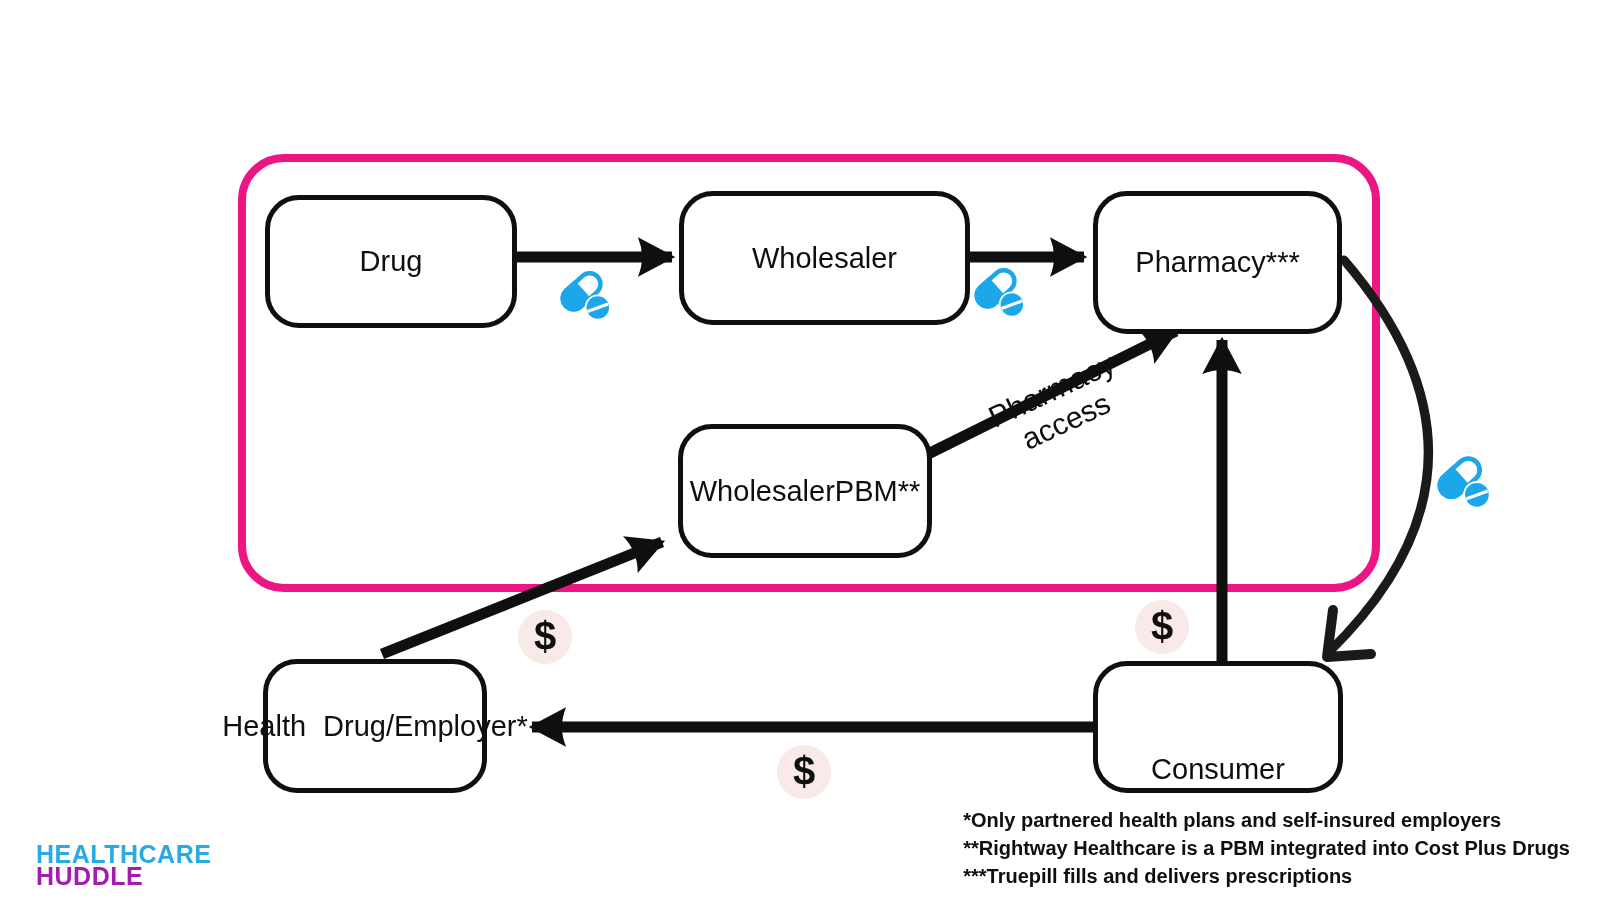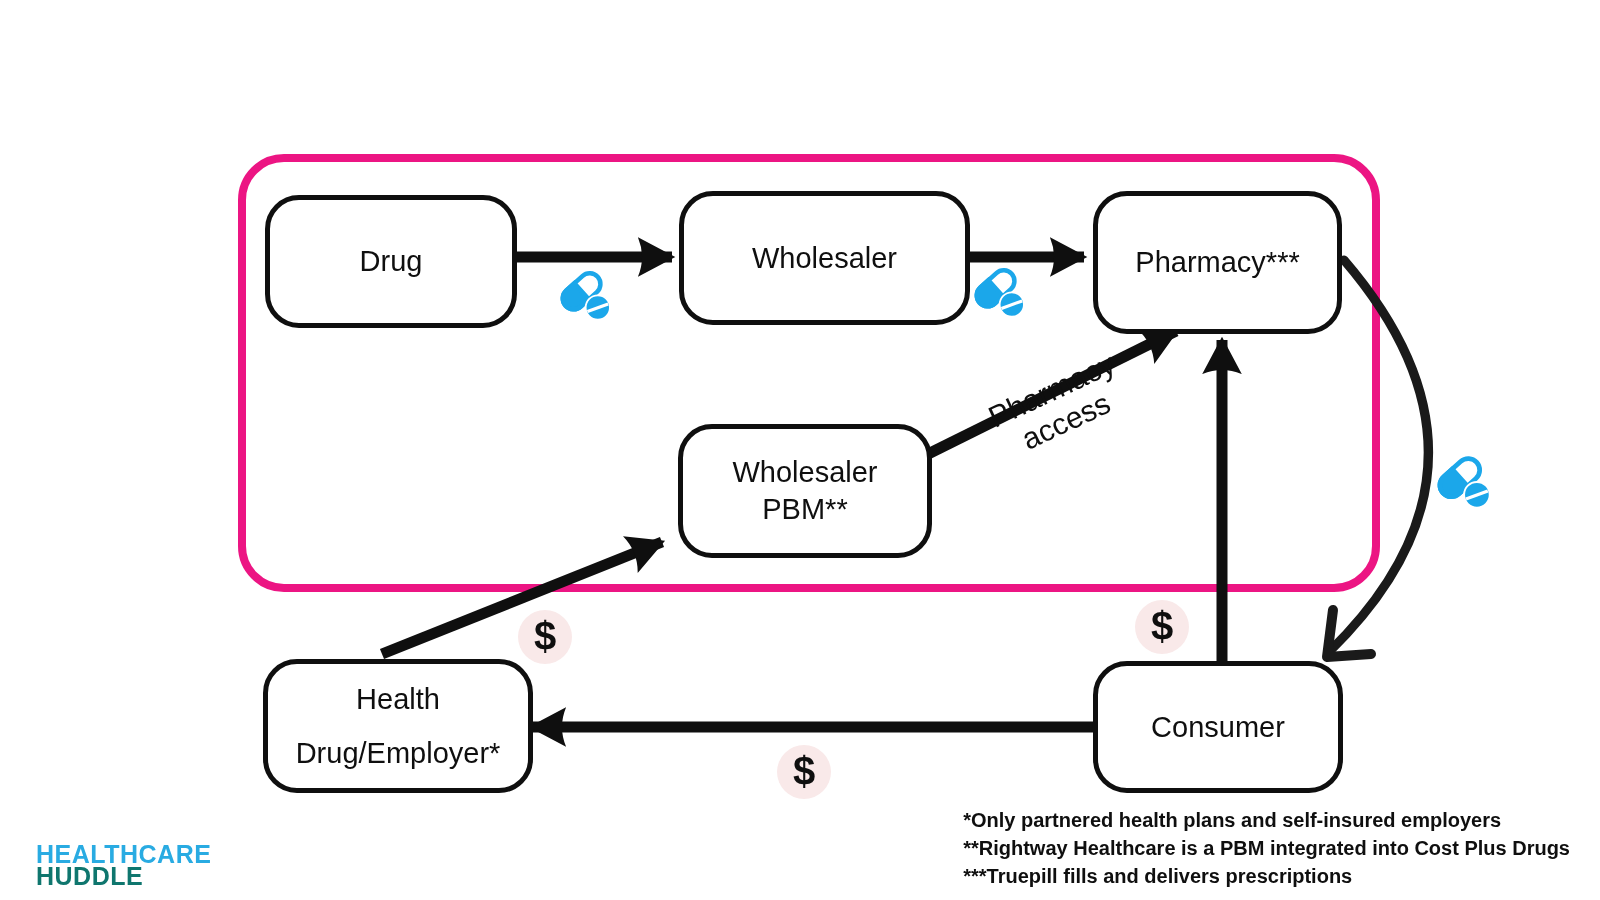--- a/index.html
+++ b/index.html
@@ -13,30 +13,30 @@
     white-space:nowrap;
   }
   .pink-frame {
     position:absolute; left:238px; top:154px; width:1142px; height:438px;
     border:8px solid #EC1583; border-radius:46px; box-sizing:border-box;
     background:transparent;
   }
   .arrows { position:absolute; left:0; top:0; width:1600px; height:900px; pointer-events:none; }
   .node {
     position:absolute; background:#ffffff; border:5px solid #0F0F0F; border-radius:34px;
-    box-sizing:border-box; display:flex; flex-direction:column; align-items:center;
+    box-sizing:border-box; display:flex; flex-direction:row; align-items:center;
     justify-content:center; text-align:center; font-size:29px; font-weight:500;
     line-height:37px; color:#0F0F0F;
   }
   .n-dm  { left:265px;  top:195px; width:252px; height:133px; }
   .n-wh  { left:679px;  top:191px; width:291px; height:134px; }
   .n-ph  { left:1093px; top:191px; width:249px; height:143px; }
   .n-pbm { left:678px;  top:424px; width:254px; height:134px; }
-  .n-hp  { left:263px;  top:659px; width:270px; height:134px;gap:17px; }
-  .n-co  { left:1093px; top:661px; width:250px; height:132px; }
+  .n-hp  { left:263px;  top:659px; width:224px; height:134px;gap:17px; }
+  .n-co  { left:1093px; top:661px; width:250px; height:132px;align-items:flex-end; }
   .dollar {
     position:absolute; width:54px; height:54px; border-radius:50%;
     background:#F9E9E9; display:flex; align-items:center; justify-content:center;
     font-size:40px; font-weight:700; color:#0F0F0F; padding-bottom:2px; box-sizing:border-box;
   }
   .d1 { left:518px;  top:610px; }
   .d2 { left:1135px; top:600px; }
   .d3 { left:777px;  top:745px; }
   .flow-label {
     position:absolute; left:945px; top:372px; width:228px; text-align:center;
@@ -49,21 +49,21 @@
   .pl3 { left:1437px; top:452px; width:57px; height:57px; }
   .footnotes {
     position:absolute; right:30px; top:806px; text-align:left;
     font-size:20px; font-weight:700; line-height:28px; color:#0F0F0F;
   }
   .logo {
     position:absolute; left:36px; top:816px; font-size:25px; font-weight:800;
     line-height:22px; letter-spacing:0.5px;margin-top:27px;
   }
   .logo .hc { color:#29ABE2; display:block; }
-  .logo .hu { color:#0f766e; display:block; }
+  .logo .hu { color:#a21caf; display:block; }
 </style>
 </head>
 <body>
 
 <div class="canvas">
 
 
   <div class="pink-frame"></div>
 
   <svg class="arrows" viewBox="0 0 1600 900" xmlns="http://www.w3.org/2000/svg">

